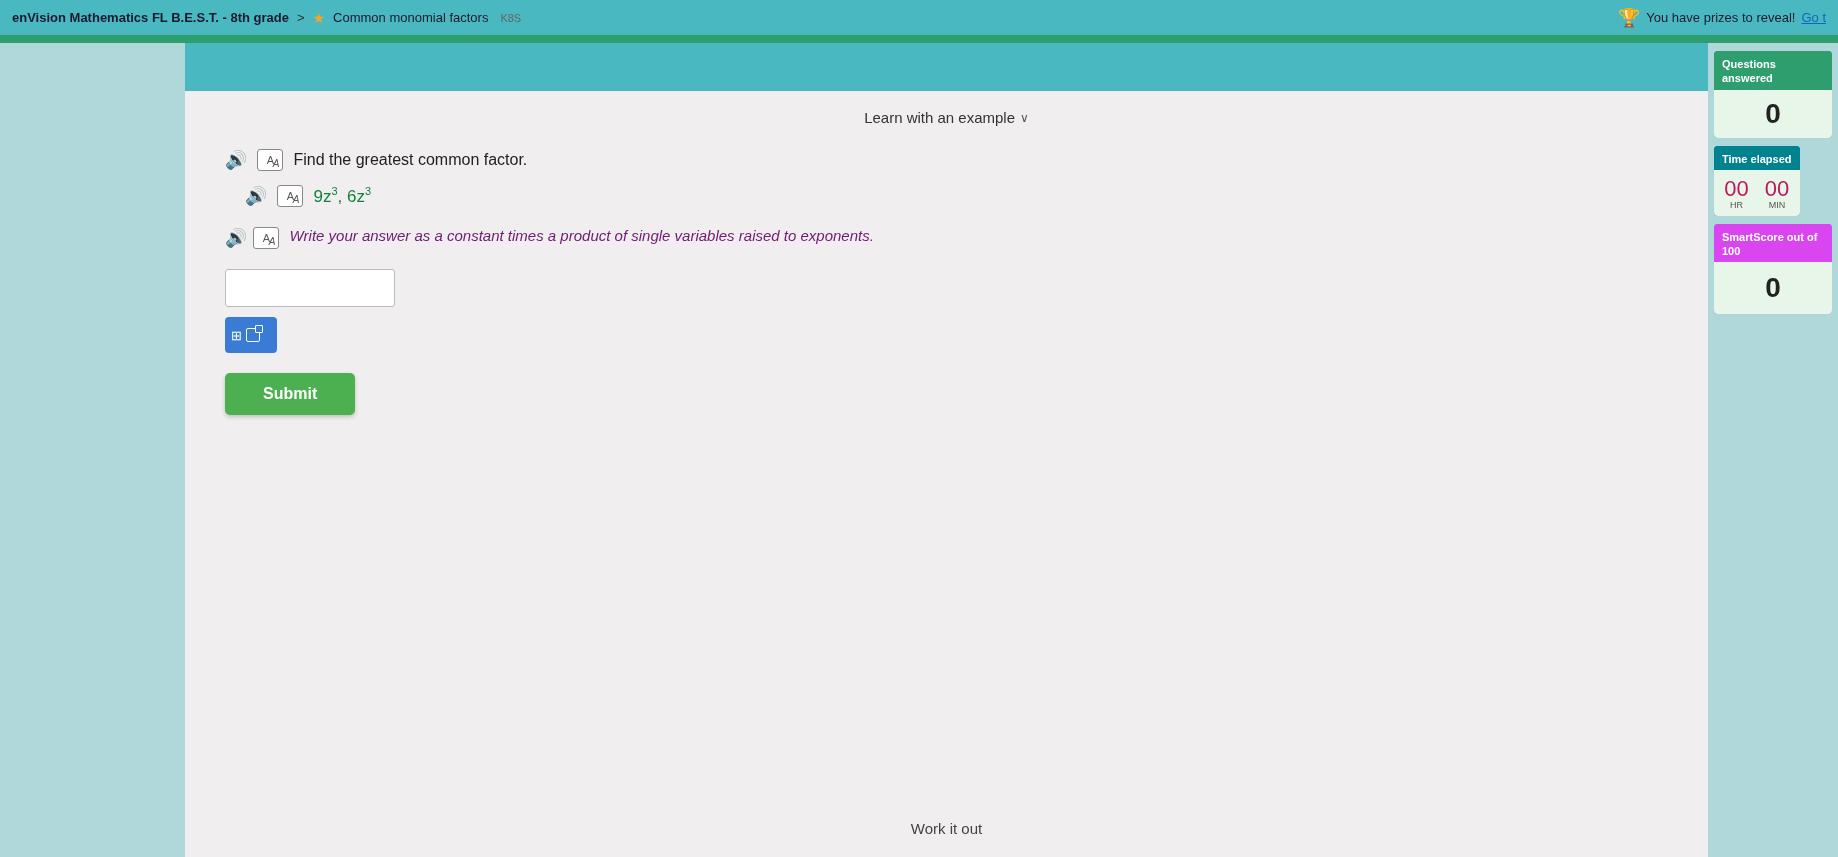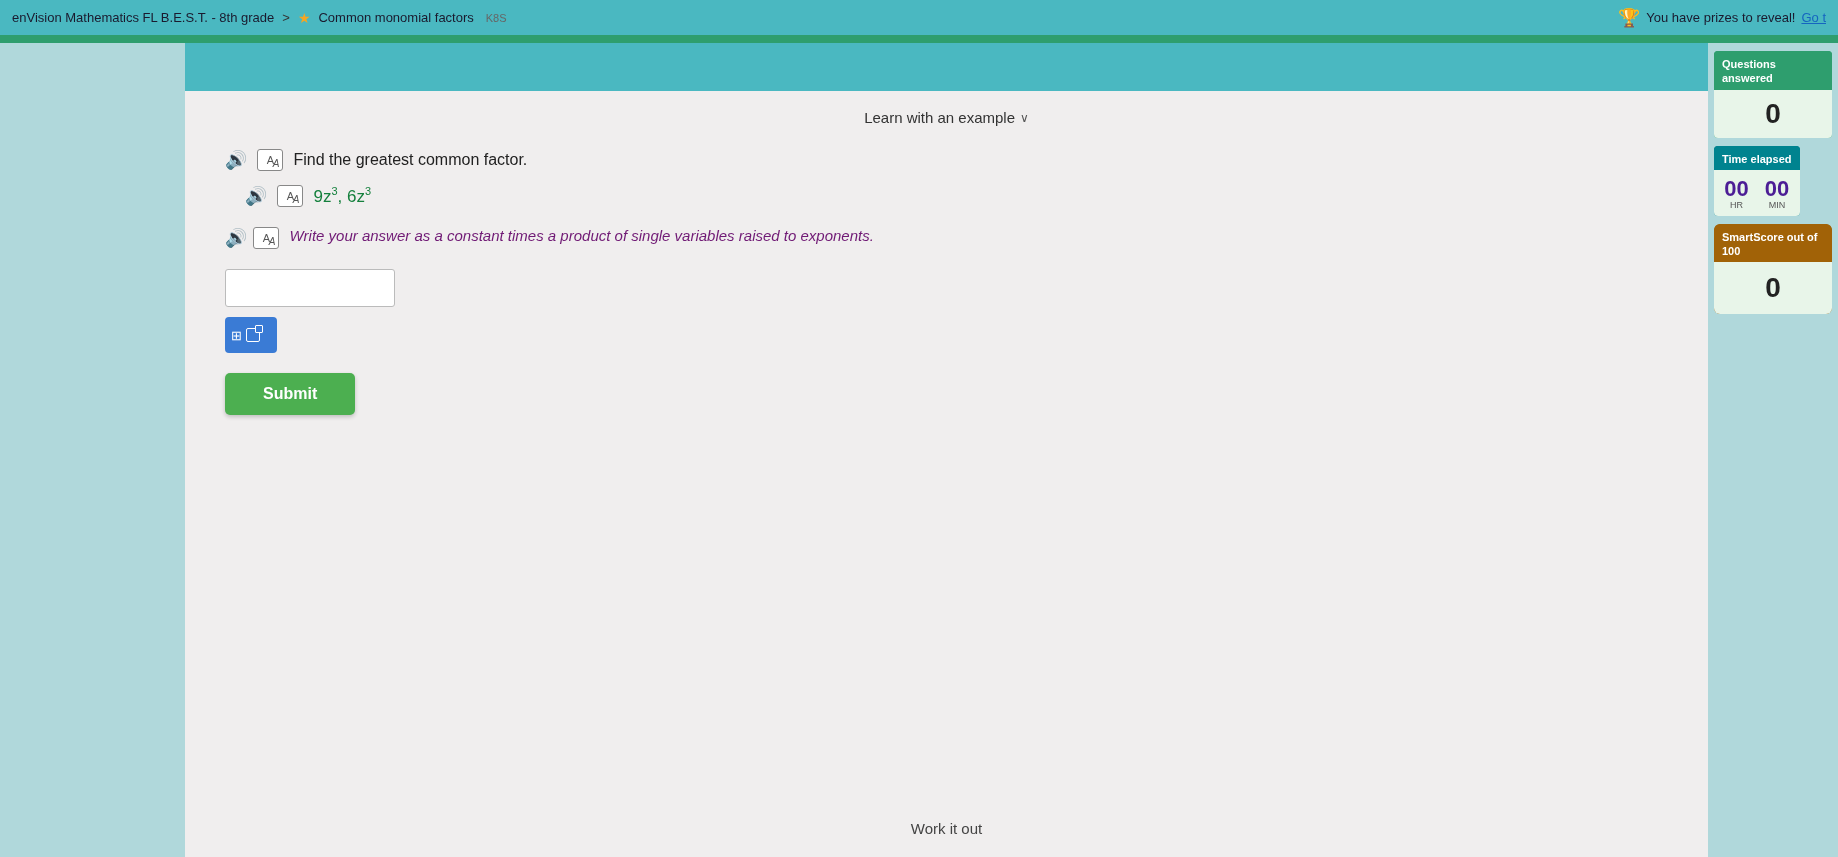--- a/index.html
+++ b/index.html
@@ -17,21 +17,21 @@
       height: 38px;
       display: flex;
       align-items: center;
       padding: 0 12px;
       gap: 8px;
       border-bottom: 3px solid #2e9e6e;
     }
     .top-bar-text {
       color: #1a1a2e;
       font-size: 13px;
-      font-weight: 400;
+      font-weight: 700;
     }
     .top-bar-separator {
       color: #333;
       font-size: 13px;
     }
     .top-bar-star {
       color: #f5a623;
       font-size: 14px;
     }
     .top-bar-skill {
@@ -287,22 +287,21 @@
       overflow: hidden;
     }
 
     .card-green {
       background: #2e9e6e;
     }
     .card-teal {
       background: #00838f;
     }
     .card-red {
-      background: #a16207;
-      border-radius: 6px;
+      background: #d946ef;
     }
 
     .sidebar-card-header {
       padding: 6px 8px 4px;
     }
     .sidebar-card-title {
       color: #fff;
       font-size: 11px;
       font-weight: 700;
       line-height: 1.3;
@@ -324,22 +323,22 @@
     .timer-values {
       display: flex;
       justify-content: center;
       gap: 8px;
     }
     .timer-col {
       text-align: center;
     }
     .timer-num {
       font-size: 22px;
-      font-weight: 700;
-      color: #4c1d95;
+      font-weight: 400;
+      color: #be185d;
       line-height: 1;
     }
     .timer-label {
       font-size: 9px;
       color: #555;
       text-transform: uppercase;
     }
     .timer-colon {
       font-size: 20px;
       font-weight: 700;

